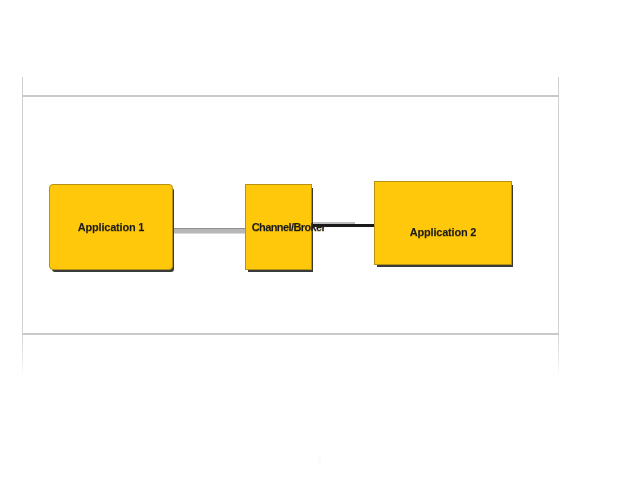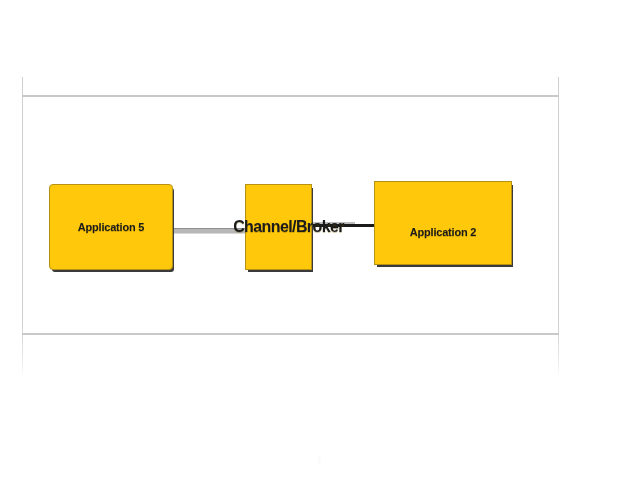--- a/index.html
+++ b/index.html
@@ -98,21 +98,21 @@
     height: 86px;
     border-radius: 4px;
   }
   #node-channel {
     left: 245px;
     top: 184px;
     width: 67px;
     height: 86px;
   }
   #node-channel .node-label {
-    font-size: 16px;
+    font-size: 11px;
     letter-spacing: -0.6px;
     margin-left: 20px;
   }
   #node-app2 {
     left: 374px;
     top: 181px;
     width: 138px;
     height: 84px;
     align-items: flex-start;
     padding-top: 44px;
@@ -136,21 +136,21 @@
   <div class="frame-vline left"></div>
   <div class="frame-vline right"></div>
   <div class="frame-hline top"></div>
   <div class="frame-hline bottom"></div>
 
   <div class="connector left-link"></div>
 
   <div class="connector right-link"></div>
 
   <div class="node" id="node-app1">
-    <span class="node-label">Application 5</span>
+    <span class="node-label">Application 1</span>
   </div>
 
   <div class="node" id="node-channel">
     <span class="node-label">Channel/Broker</span>
   </div>
 
   <div class="node" id="node-app2">
     <span class="node-label">Application 2</span>
   </div>
 

